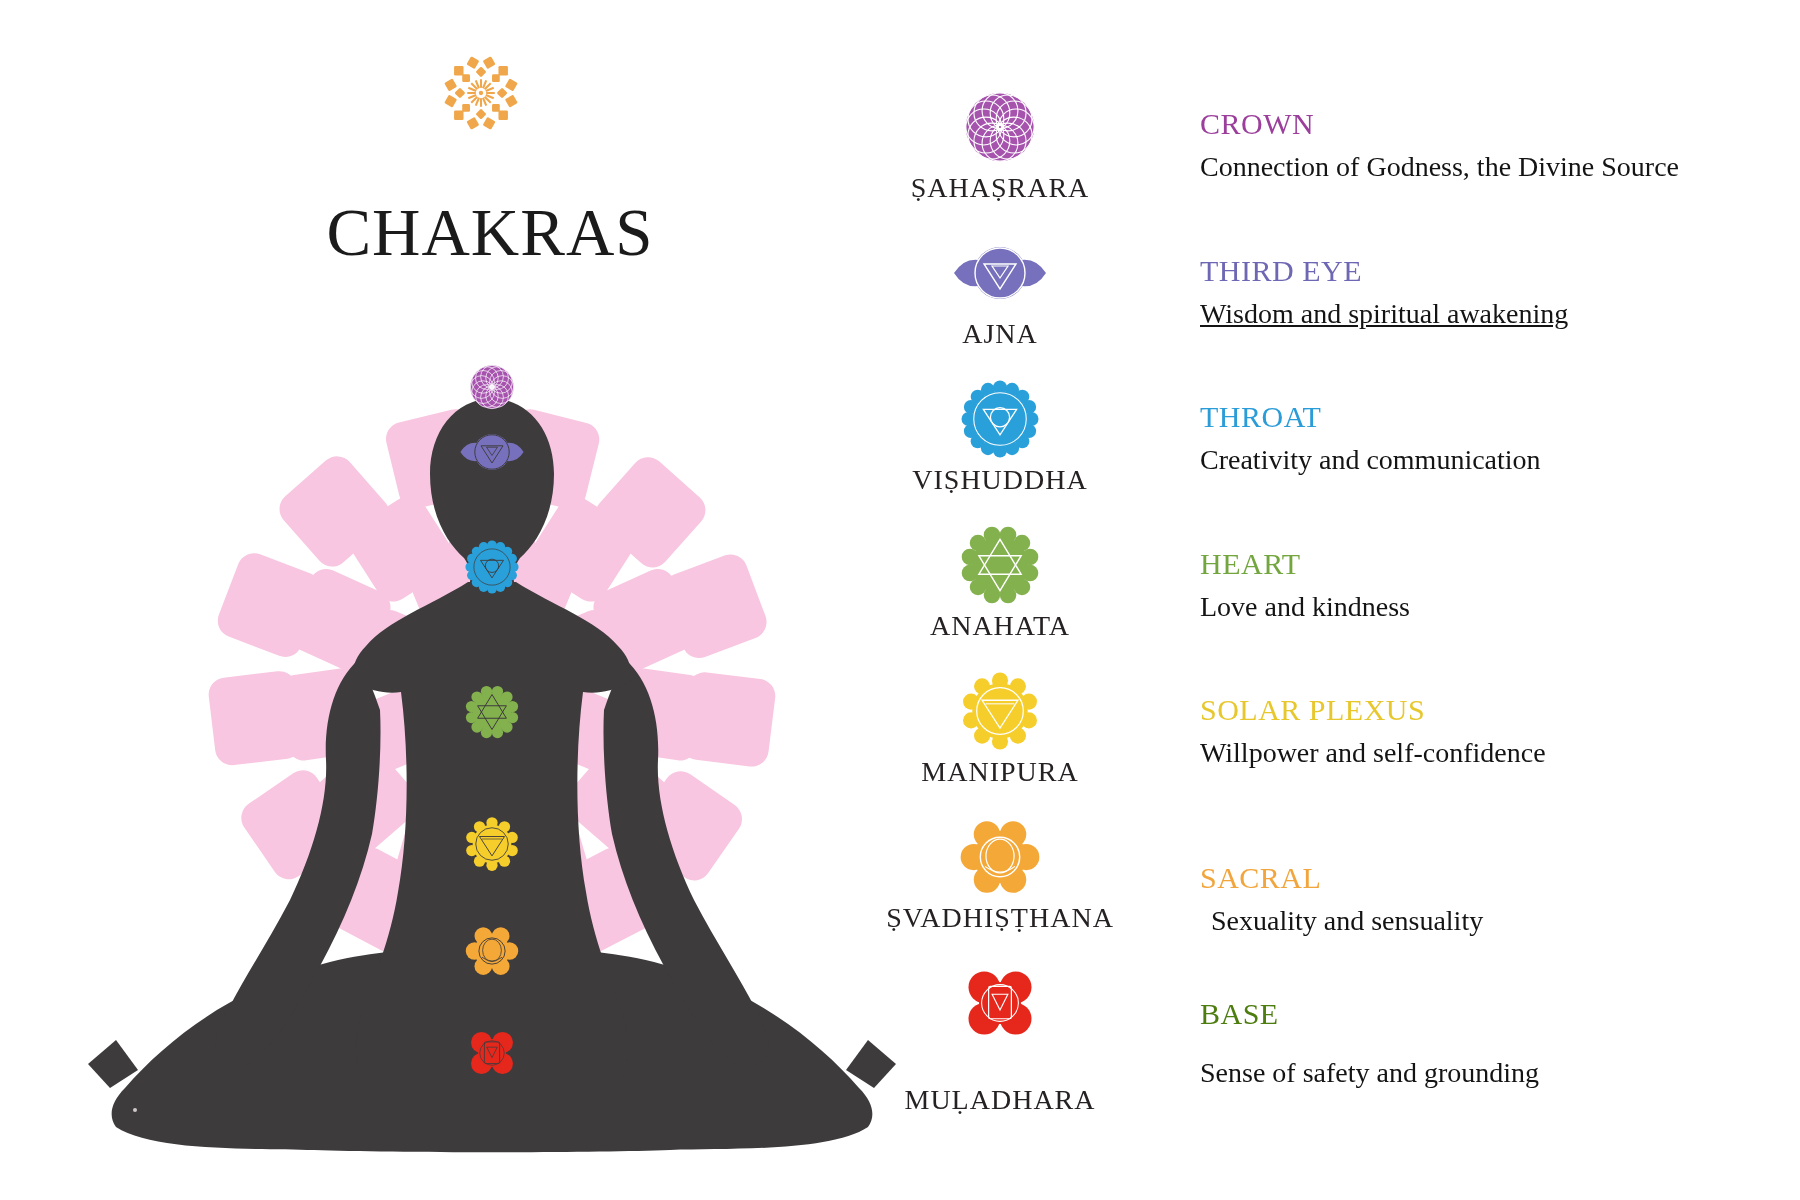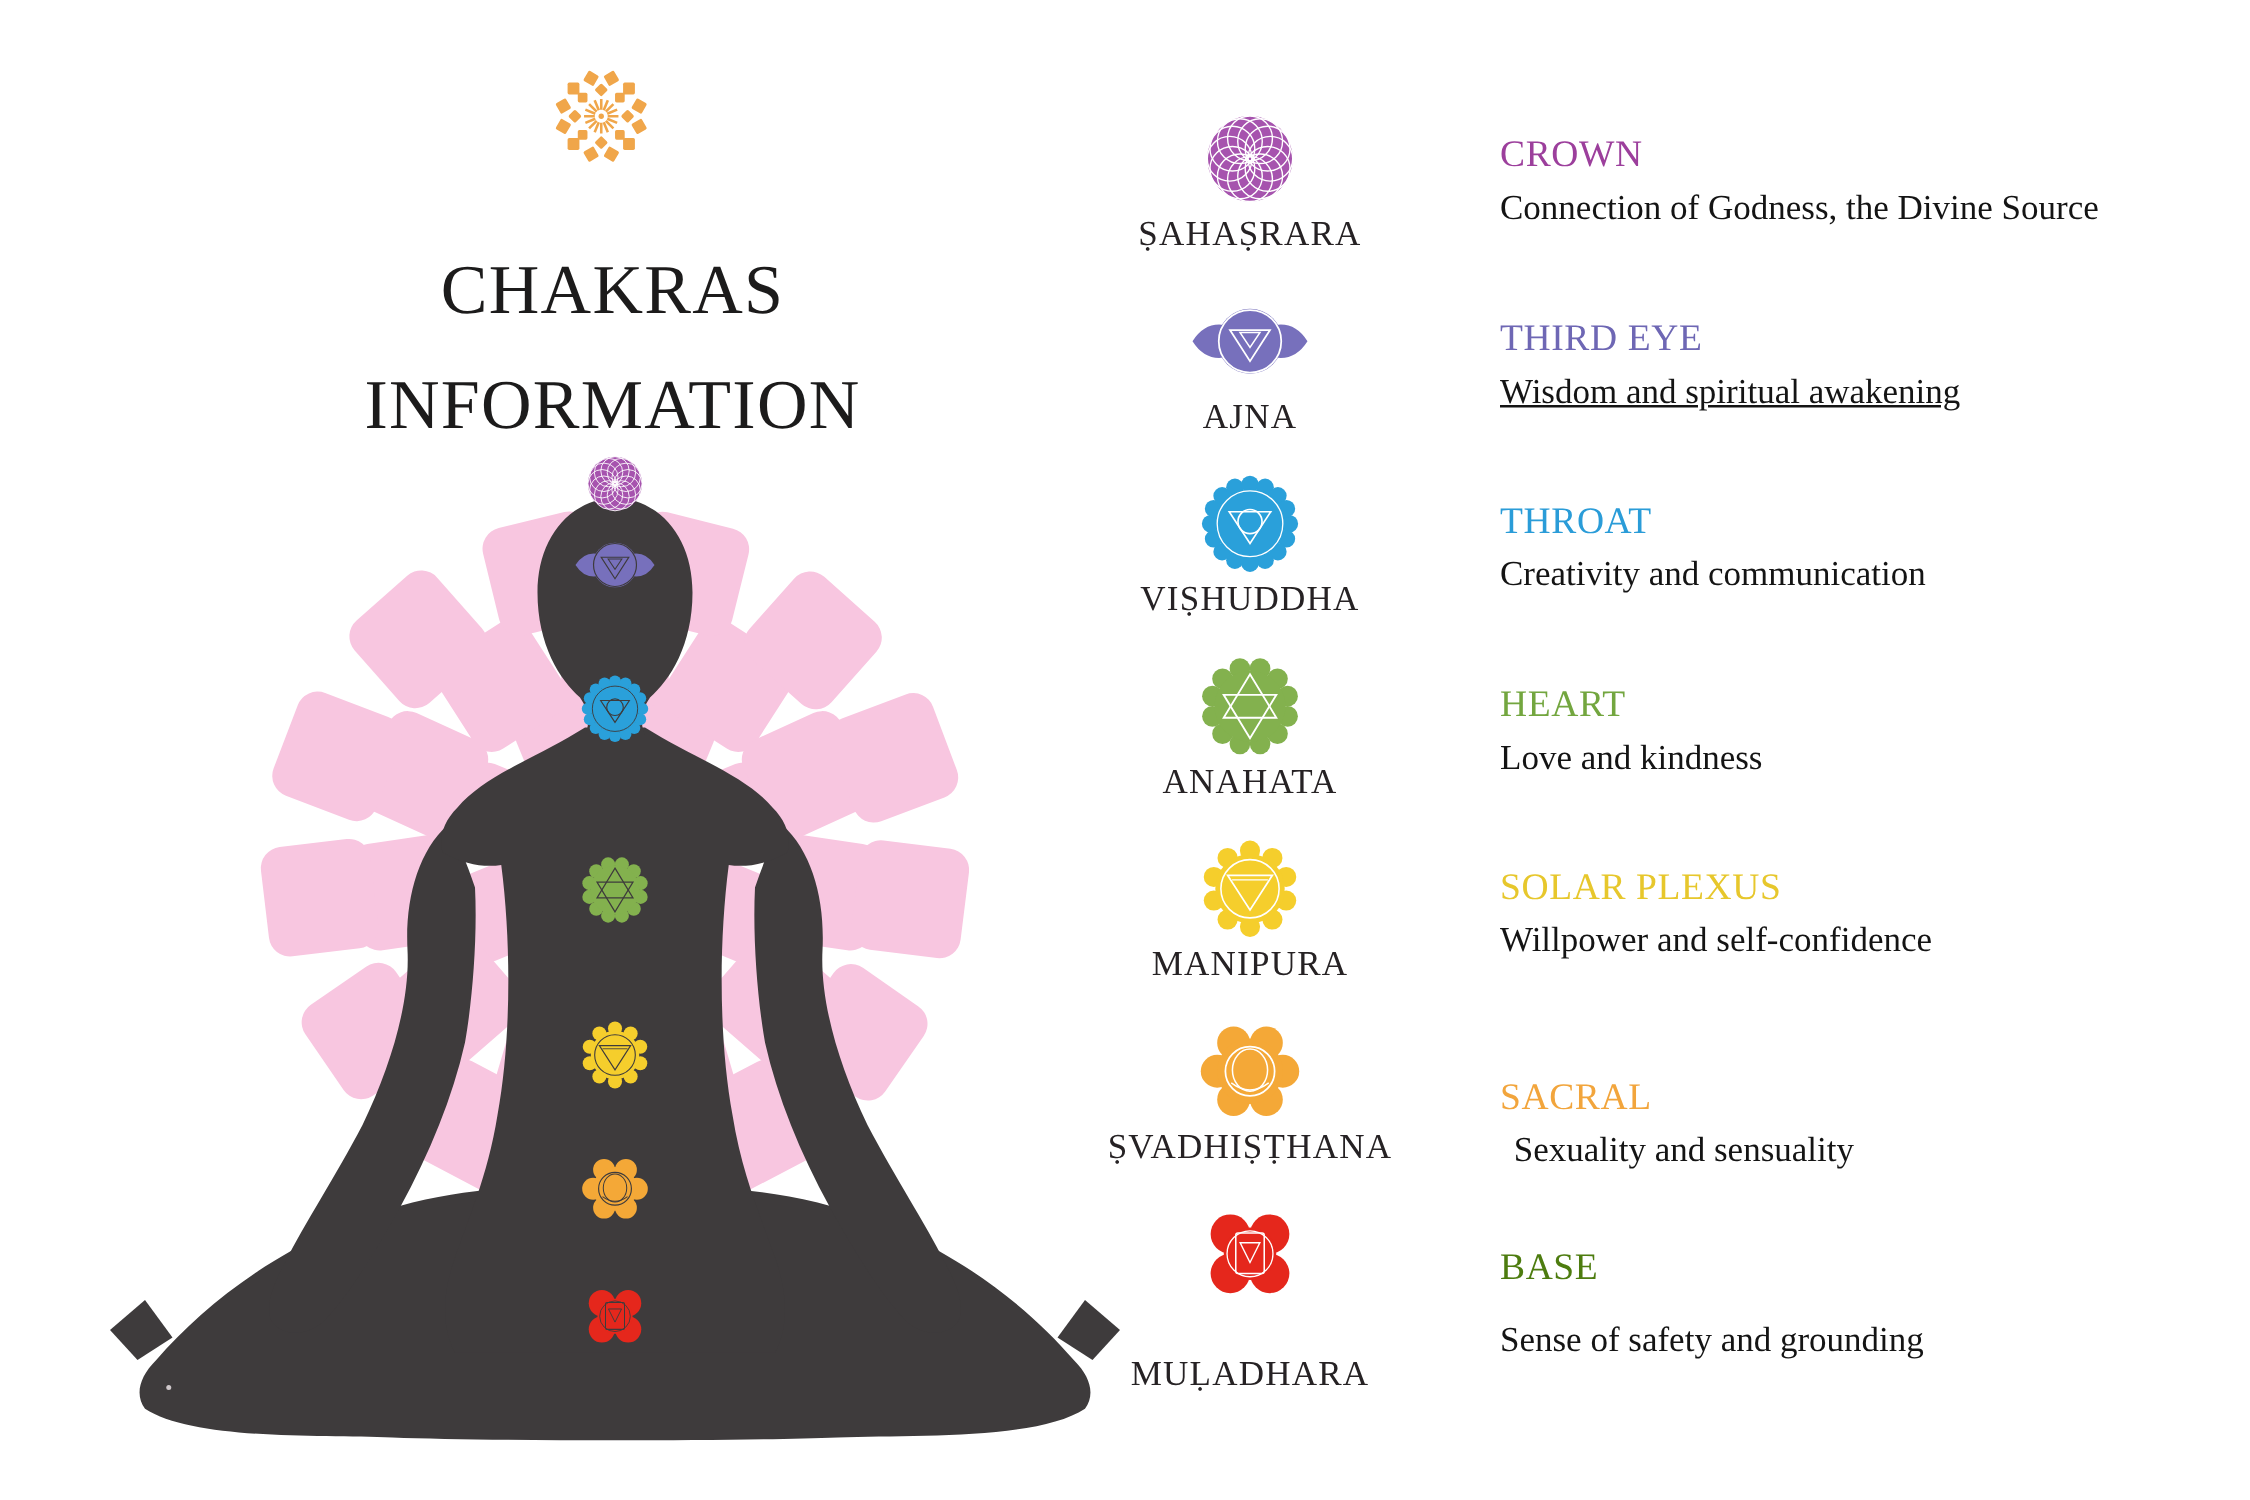--- a/index.html
+++ b/index.html
@@ -7,21 +7,21 @@
     position:relative;
     width:1800px;height:1200px;
     background:#ffffff;
     overflow:hidden;
     font-family:"Liberation Serif","DejaVu Serif",serif;
   }
   .title{
     position:absolute;
     left:90px;top:186px;width:800px;
     text-align:center;
-    font-size:56px;
+    font-size:67px;
     line-height:92px;
     letter-spacing:1px;
     color:#1c1b1b;
   }
   .top-mark{position:absolute;left:438px;top:50px;width:86px;height:86px;}
   .figure{position:absolute;left:30px;top:330px;width:920px;height:860px;}
   .symbol{position:absolute;}
   .sanskrit{
     position:absolute;left:850px;width:300px;
     text-align:center;
@@ -85,21 +85,20 @@
         <line x1="47.703899405809466" y1="44.45672280493228" x2="43.877065082158566" y2="35.21792747981941" stroke="#f0a64a" stroke-width="2.4"></line>
         <line x1="50" y1="44" x2="50" y2="34" stroke="#f0a64a" stroke-width="2.4"></line>
         <line x1="52.29610059419054" y1="44.456722804932284" x2="56.12293491784144" y2="35.217927479819416" stroke="#f0a64a" stroke-width="2.4"></line>
         <line x1="54.242640687119284" y1="45.757359312880716" x2="61.31370849898476" y2="38.68629150101523" stroke="#f0a64a" stroke-width="2.4"></line>
         <line x1="55.54327719506772" y1="47.703899405809466" x2="64.78207252018059" y2="43.877065082158566" stroke="#f0a64a" stroke-width="2.4"></line>
         <circle cx="50" cy="50" r="2.5" fill="#f0a64a"></circle>
       </svg></div>
 
   <div class="title">
     <span>CHAKRAS</span><br>
-    <span>INFORMATION</span>
   </div>
 
   <div class="figure" id="figure"><svg width="920" height="860" viewBox="0 0 920 860">
        <g>
           <rect x="426" y="224" width="72" height="72" rx="17" fill="#f8c6e0" transform="rotate(22.5 462 360)"></rect>
           <rect x="426" y="224" width="72" height="72" rx="17" fill="#f8c6e0" transform="rotate(67.5 462 360)"></rect>
           <rect x="426" y="224" width="72" height="72" rx="17" fill="#f8c6e0" transform="rotate(112.5 462 360)"></rect>
           <rect x="426" y="224" width="72" height="72" rx="17" fill="#f8c6e0" transform="rotate(157.5 462 360)"></rect>
           <rect x="426" y="224" width="72" height="72" rx="17" fill="#f8c6e0" transform="rotate(202.5 462 360)"></rect>
           <rect x="426" y="224" width="72" height="72" rx="17" fill="#f8c6e0" transform="rotate(247.5 462 360)"></rect>

